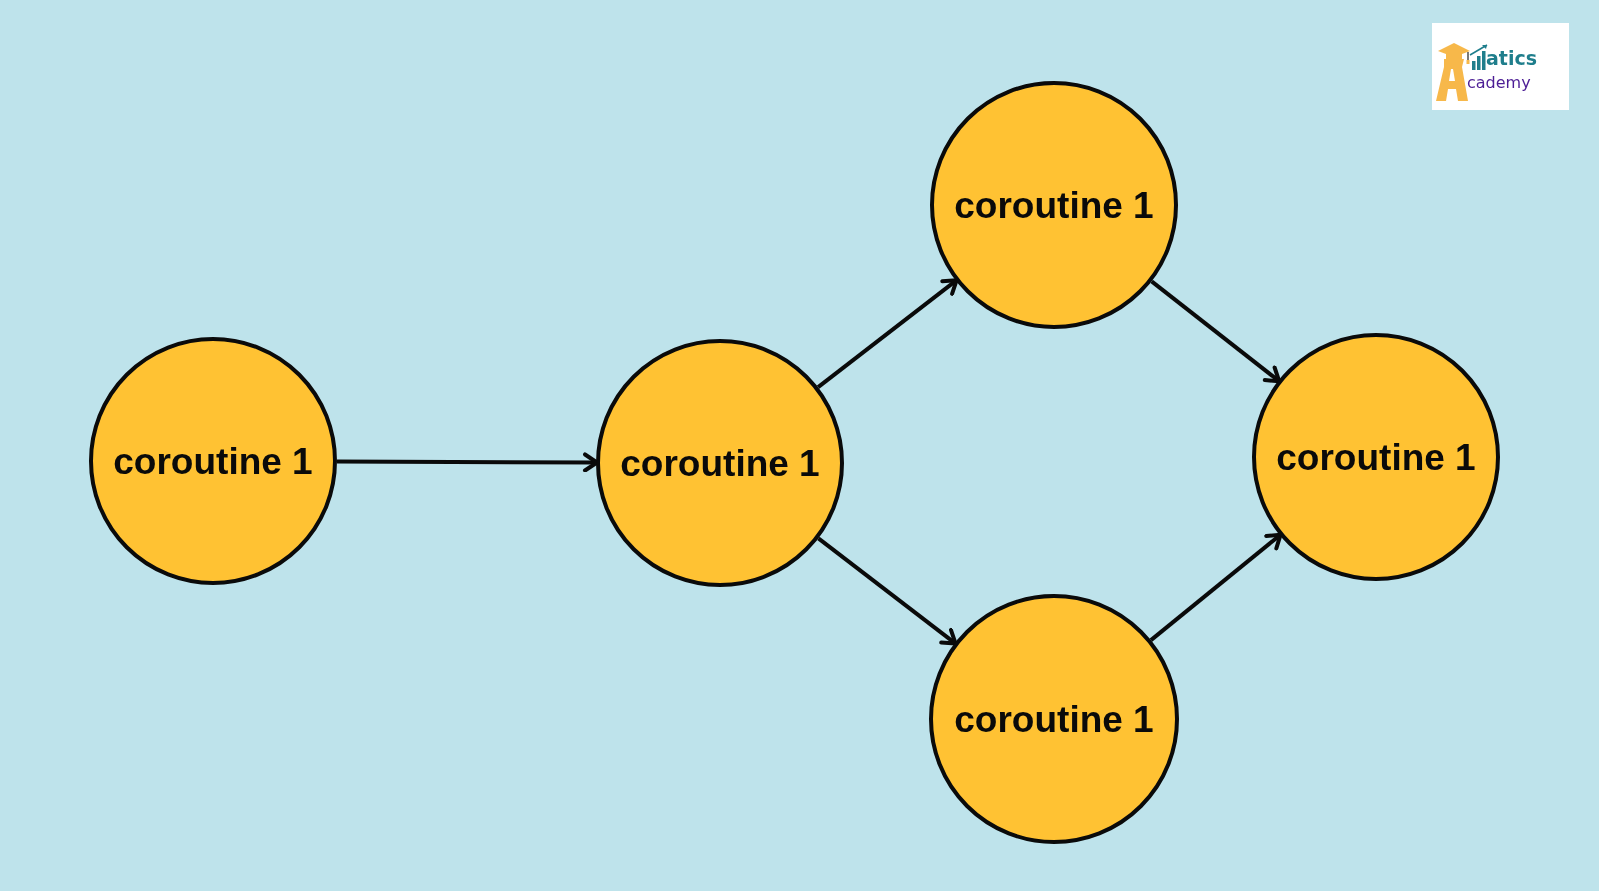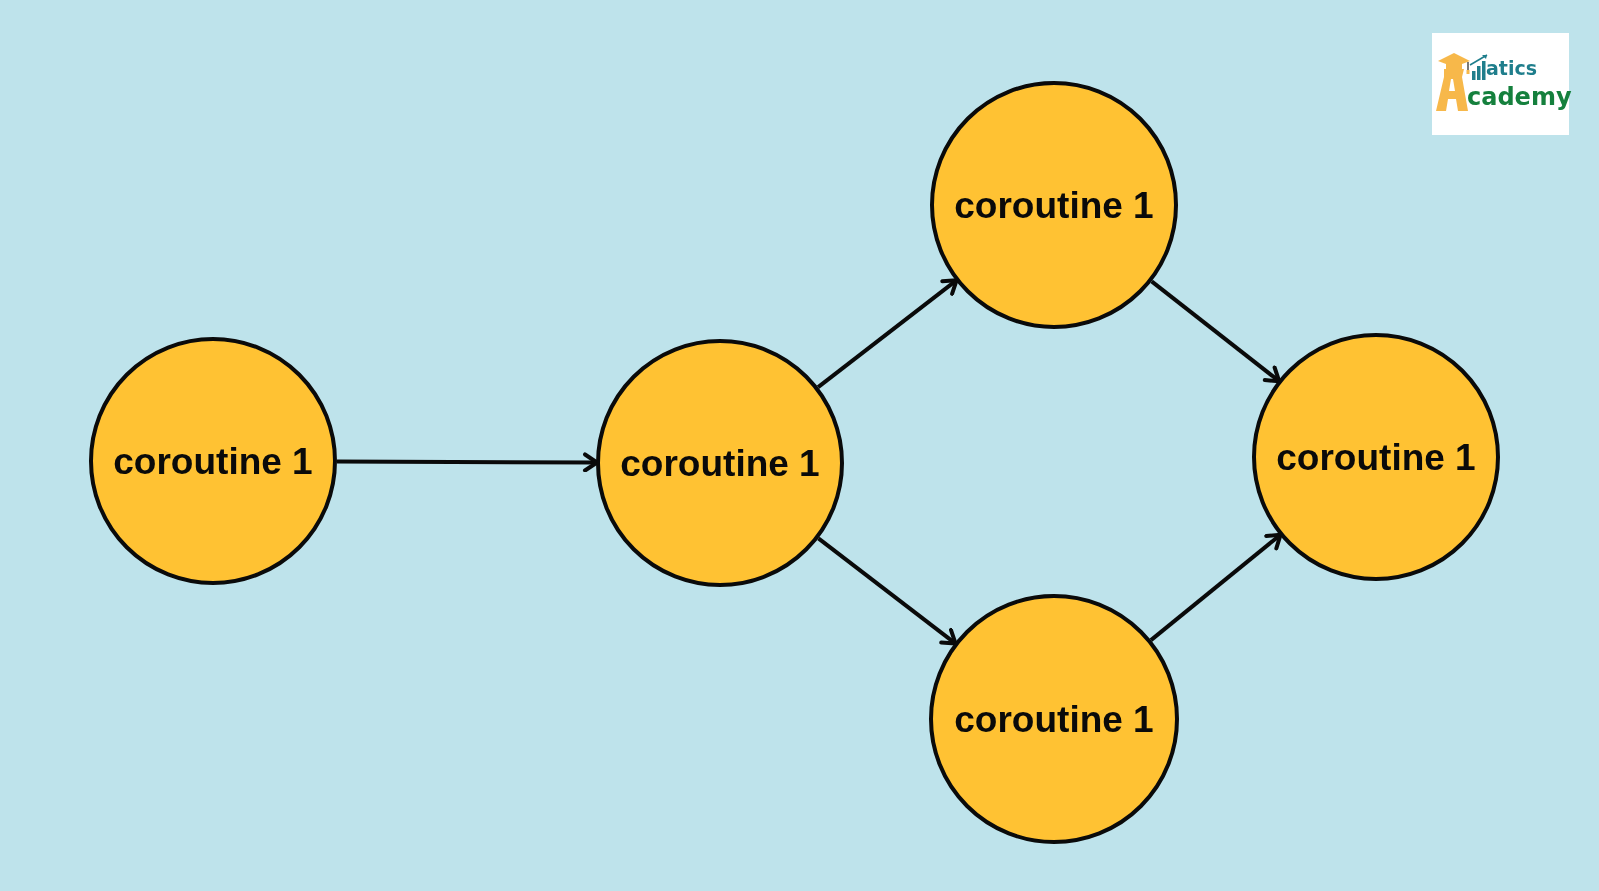--- a/index.html
+++ b/index.html
@@ -11,35 +11,35 @@
   }
   #diagram { position: absolute; left: 0; top: 0; }
   .node-label {
     font-family: "Liberation Sans", "DejaVu Sans", sans-serif;
     font-weight: 700;
     font-size: 37px;
     fill: #0A0A0A;
   }
   .logo {
     position: absolute;
-    left: 1432px; top: 33px;
-    width: 137px; height: 102px;
+    left: 1432px; top: 23px;
+    width: 137px; height: 87px;
     background: #FFFFFF;
   }
   .logo svg { position: absolute; left: 0; top: 0; }
   .logo-text-top {
     position: absolute; left: 54px; top: 26px;
     font-family: "DejaVu Sans", sans-serif;
     font-weight: 700; font-size: 19px; color: #1F7E8C;
     letter-spacing: 0px; line-height: 1;
   }
   .logo-text-bottom {
     position: absolute; left: 35px; top: 52px;
     font-family: "DejaVu Sans", sans-serif;
-    font-weight: 700; font-size: 24px; color: #15803d;
+    font-weight: 400; font-size: 16px; color: #4c1d95;
     line-height: 1;
   }
 </style>
 </head>
 <body>
 
 <svg id="diagram" width="1599" height="891" viewBox="0 0 1599 891">
   <defs>
     <marker id="chev" markerWidth="20" markerHeight="20" refX="17" refY="10" orient="auto" markerUnits="userSpaceOnUse">
       <path d="M5,2 L17,10 L5,18" fill="none" stroke="#0A0A0A" stroke-width="4" stroke-linecap="round" stroke-linejoin="round"></path>

